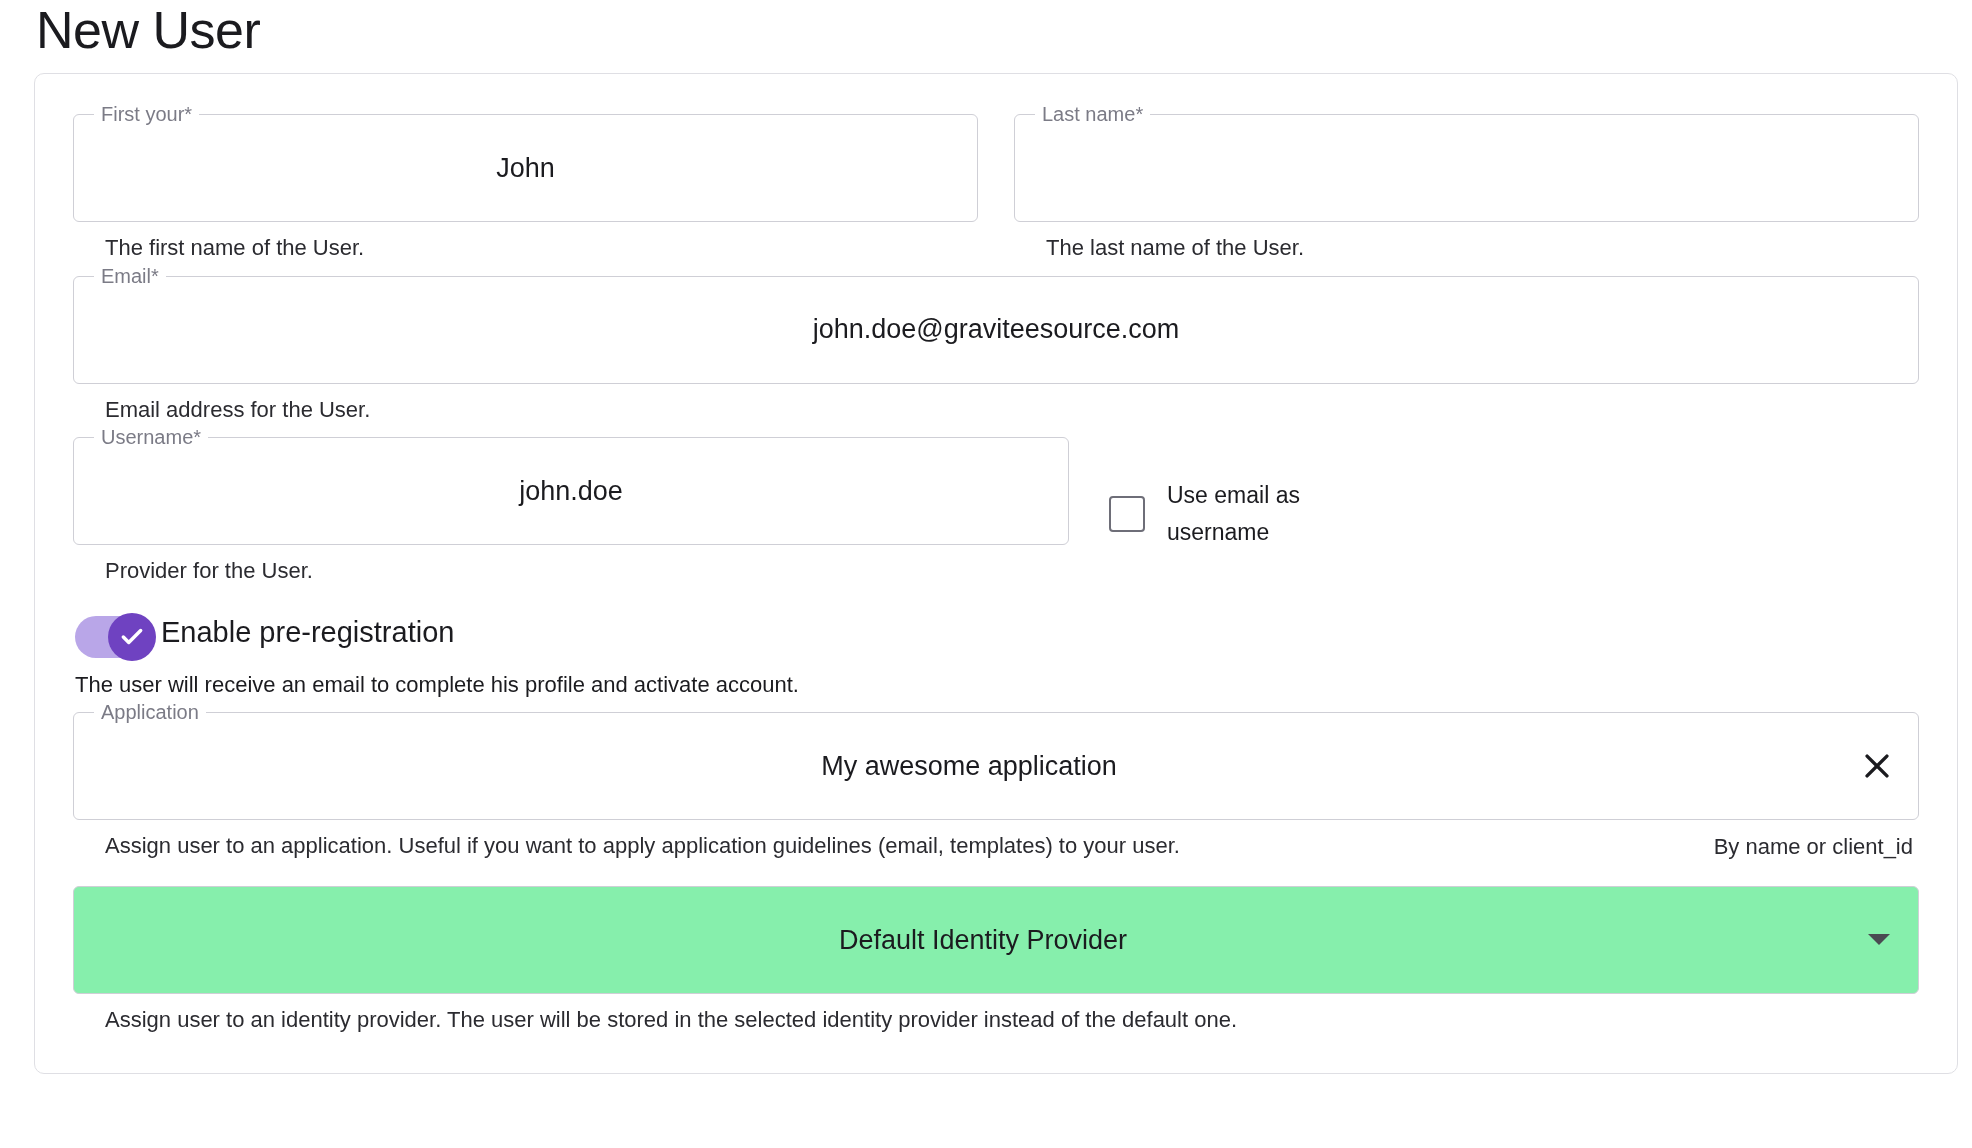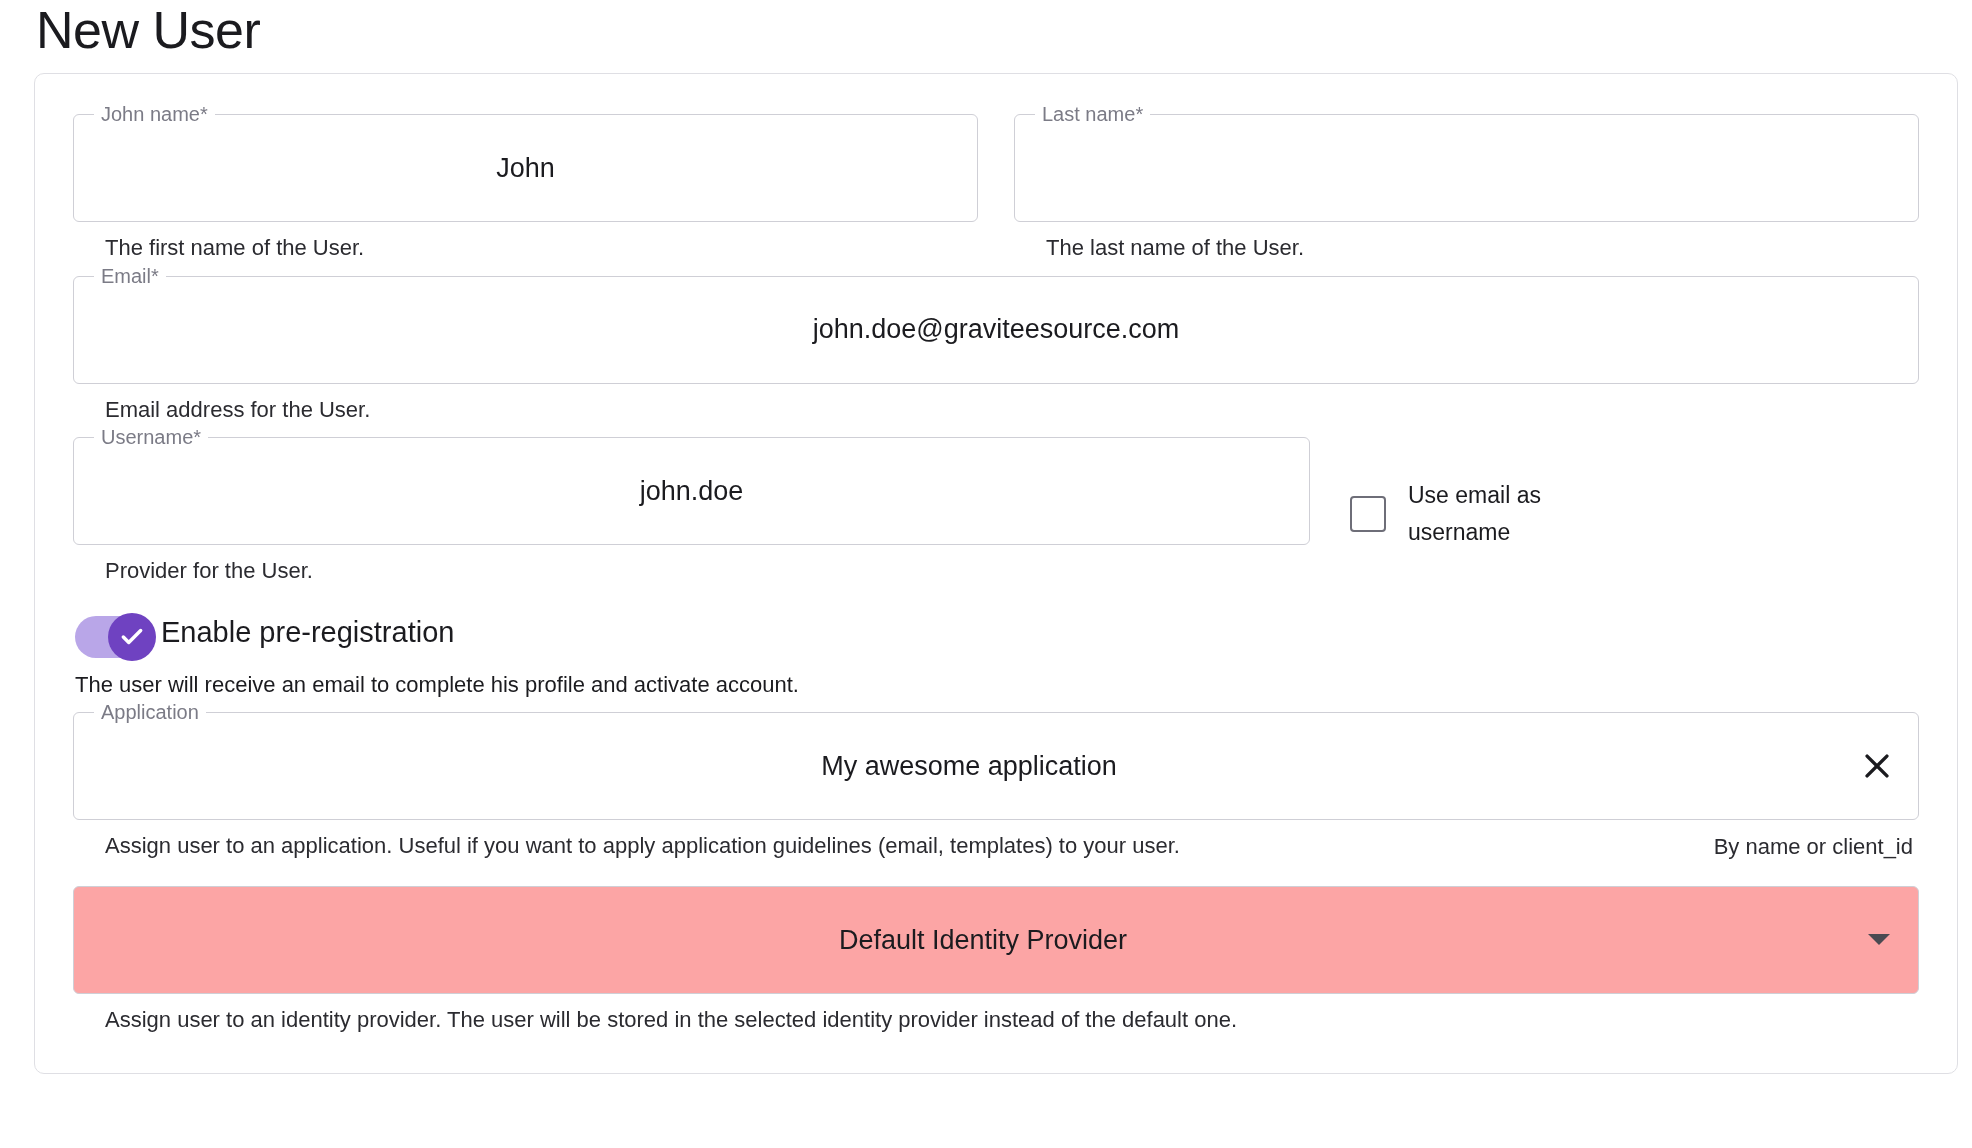--- a/index.html
+++ b/index.html
@@ -96,21 +96,21 @@
     padding-top: 13px;
     padding-right: 6px;
   }
 
   .username-row {
     display: flex;
     align-items: flex-start;
     gap: 0;
   }
   .username-col {
-    width: 1237px;
+    width: 996px;
     flex: 0 0 auto;
   }
   .checkbox-wrap {
     display: flex;
     align-items: center;
     gap: 22px;
     margin-left: 40px;
     margin-top: 54px;
   }
   .checkbox {
@@ -182,21 +182,21 @@
   .select-box {
     position: relative;
     border: 1px solid #cfcfd6;
     border-radius: 6px;
     height: 108px;
     display: flex;
     align-items: center;
     justify-content: space-between;
     padding: 0 28px 0 24px;
     margin-top: 26px;
-    background: #fca5a5;
+    background: #86efac;
   }
   .caret {
     width: 0;
     height: 0;
     border-left: 11px solid transparent;
     border-right: 11px solid transparent;
     border-top: 11px solid #4a4a52;
     flex: 0 0 auto;
   }
 </style>
@@ -206,21 +206,21 @@
 <div class="page">
 
   <h1 class="page-title">New User</h1>
 
   <div class="card">
 
     <div class="row">
       <div class="col">
         <div class="field">
           <div class="field-box">
-            <span class="field-label">John name*</span>
+            <span class="field-label">First your*</span>
             <span class="field-value">John</span>
           </div>
         </div>
         <div class="hint">The first name of the User.</div>
       </div>
       <div class="col">
         <div class="field">
           <div class="field-box">
             <span class="field-label">Last name*</span>
           </div>

